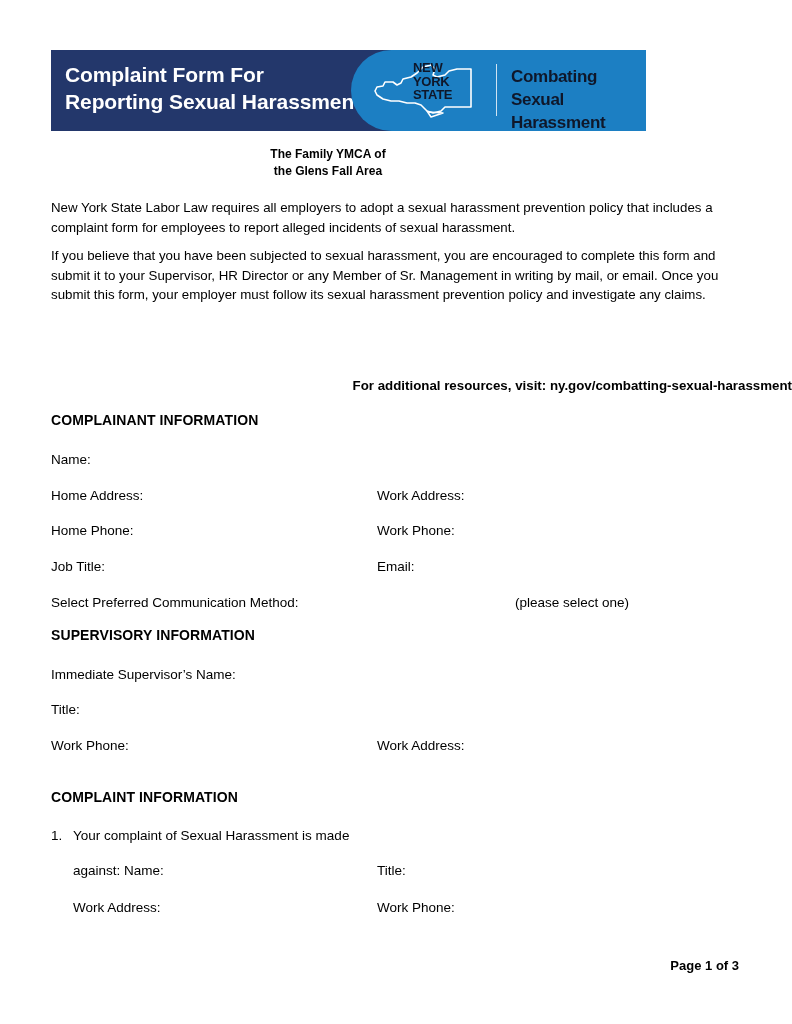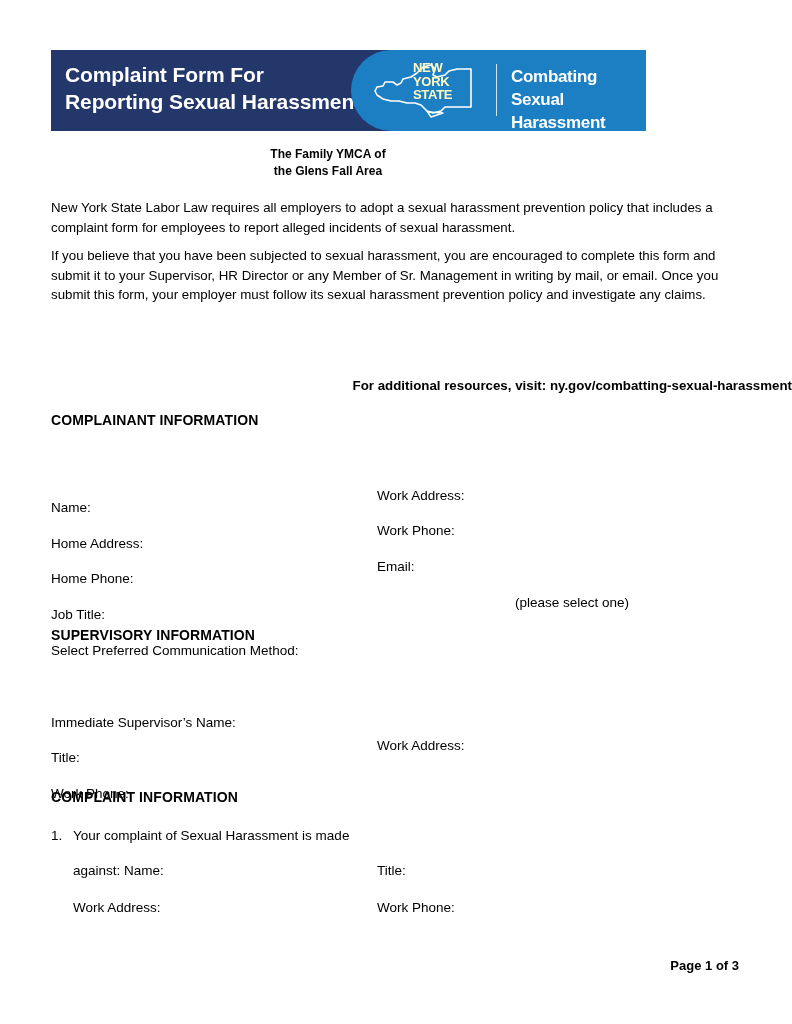--- a/index.html
+++ b/index.html
@@ -54,21 +54,21 @@
     top: 11px;
     width: 120px;
     height: 58px;
   }
   .ny-logo svg { display: block; }
   .ny-words {
     position: absolute;
     left: 62px;
     top: 11px;
     width: 60px;
-    color: #fef9c3;
+    color: #0f172a;
     font-size: 13px;
     font-weight: bold;
     line-height: 13.5px;
     letter-spacing: -0.3px;
     text-align: left;
   }
   .logo-divider {
     position: absolute;
     left: 145px;
     top: 14px;
@@ -76,21 +76,21 @@
     height: 52px;
     background: #cfe3f2;
   }
   .banner-tagline {
     position: absolute;
     left: 160px;
     top: 15px;
     font-size: 17px;
     font-weight: bold;
     line-height: 23px;
-    color: #ffffff;
+    color: #0f172a;
     letter-spacing: -0.3px;
     white-space: pre-line;
   }
 
   
   .org-name {
     position: absolute;
     left: 0;
     top: 146px;
     width: 656px;
@@ -132,21 +132,21 @@
   .sh-complainant { top: 412px; }
   .sh-supervisory { top: 627px; }
   .sh-complaint   { top: 789px; }
 
   .field {
     position: absolute;
     font-size: 13.5px;
     line-height: 19px;
     white-space: nowrap;
   }
-  .col-left  { left: 51px; margin-top: 48px; }
+  .col-left  { left: 51px; }
   .col-right { left: 377px; }
   .col-note  { left: 515px; }
   .indent1   { left: 73px; }
 
   .list-num {
     position: absolute;
     left: 51px;
     font-size: 13.5px;
     line-height: 19px;
   }

